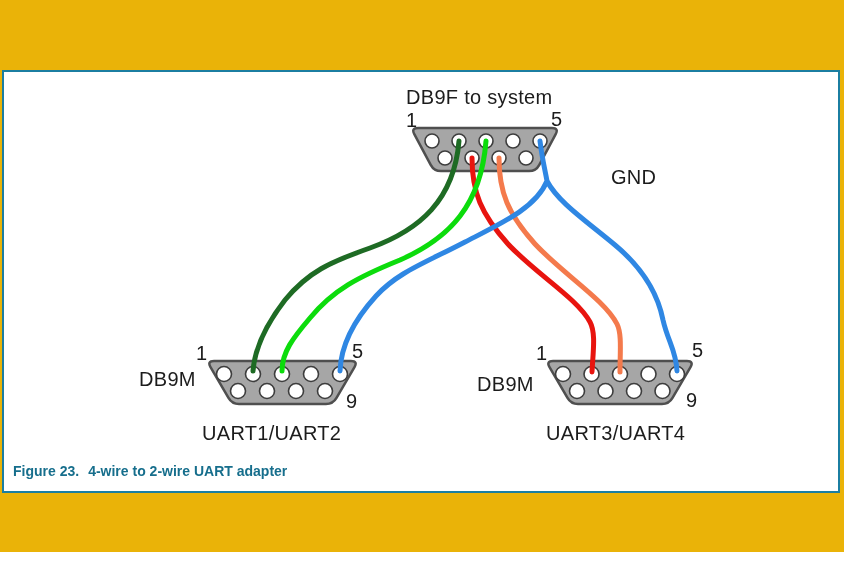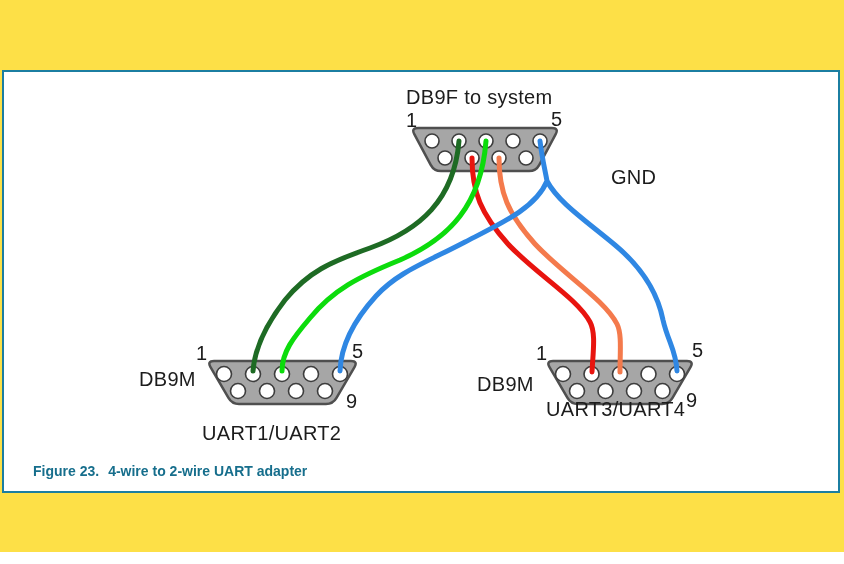--- a/index.html
+++ b/index.html
@@ -5,21 +5,21 @@
   html, body {
     margin: 0;
     padding: 0;
     background: #ffffff;
     font-family: "Liberation Sans", sans-serif;
   }
   .stage {
     position: relative;
     width: 844px;
     height: 552px;
-    background: #fde047;
+    background: #eab308;
     overflow: hidden;
   }
   .figure-frame {
     position: absolute;
     left: 2px;
     top: 70px;
     width: 838px;
     height: 423px;
     border: 2px solid #1b7ea1;
     box-sizing: border-box;
@@ -42,21 +42,21 @@
   }
   .caption {
     position: absolute;
     left: 13px;
     top: 463px;
     font-size: 14px;
     font-weight: 700;
     color: #166e8c;
     white-space: nowrap;
   }
-  .caption .cap-prefix { margin-right: 9px; margin-left: 20px; }
+  .caption .cap-prefix { margin-right: 9px; }
   .wire {
     fill: none;
     stroke-width: 5;
     stroke-linecap: round;
     stroke-linejoin: round;
   }
   .connector-body {
     stroke: #4f4f4f;
     stroke-width: 2.5;
     stroke-linejoin: round;
@@ -130,19 +130,19 @@
   <div class="lbl" style="left:196px; top:343px;">1</div>
   <div class="lbl" style="left:352px; top:341px;">5</div>
   <div class="lbl" style="left:346px; top:391px;">9</div>
   <div class="lbl" style="left:139px; top:369px;">DB9M</div>
   <div class="lbl" style="left:202px; top:423px;">UART1/UART2</div>
 
   <div class="lbl" style="left:536px; top:343px;">1</div>
   <div class="lbl" style="left:692px; top:340px;">5</div>
   <div class="lbl" style="left:686px; top:390px;">9</div>
   <div class="lbl" style="left:477px; top:374px;">DB9M</div>
-  <div class="lbl" style="left:546px; top:399px;">UART3/UART4</div>
+  <div class="lbl" style="left:546px; top:423px;">UART3/UART4</div>
 
   <div class="caption">
     <span class="cap-prefix">Figure 23.</span><span>4-wire to 2-wire UART adapter</span>
   </div>
 
 </div>
 
 </body></html>

